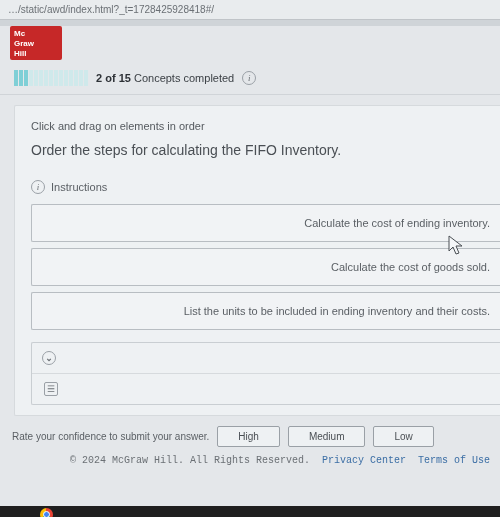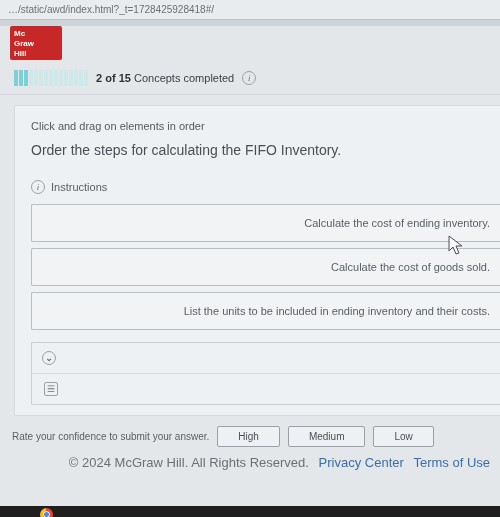--- a/index.html
+++ b/index.html
@@ -139,23 +139,24 @@
   .conf-btn {
     border: 1px solid #9aa0a6;
     background: #eef1f3;
     padding: 4px 20px;
     font-size: 10px; color: #4a4f54;
     border-radius: 2px;
     cursor: pointer;
   }
   .footer {
     text-align: right;
-    font-size: 13px;
+    font-size: 10px;
     color: #6b7075;
     padding: 4px 10px 0 0;
+    font-family: Liberation Mono, monospace;
   }
   .footer a { color: #3b6ea5; text-decoration: none; margin-left: 6px; cursor: pointer; }
   .taskbar {
     height: 17px;
     background: #1f1f1f;
     display: flex; align-items: center;
     padding-left: 40px;
   }
   .chrome-ic {
     width: 13px; height: 13px; border-radius: 50%;

